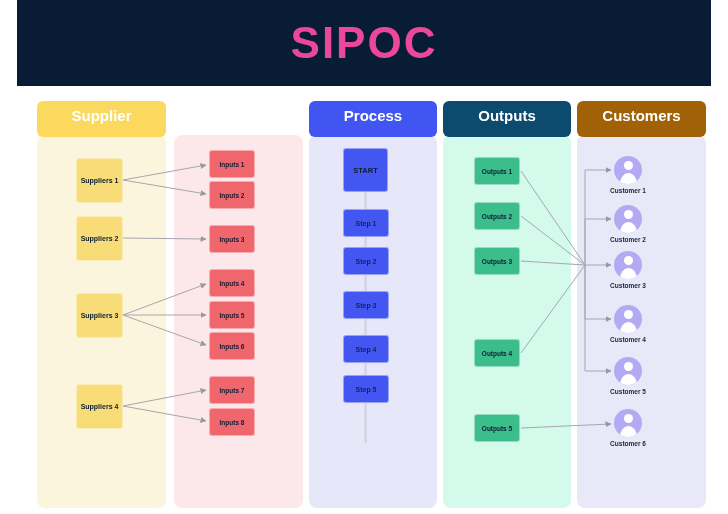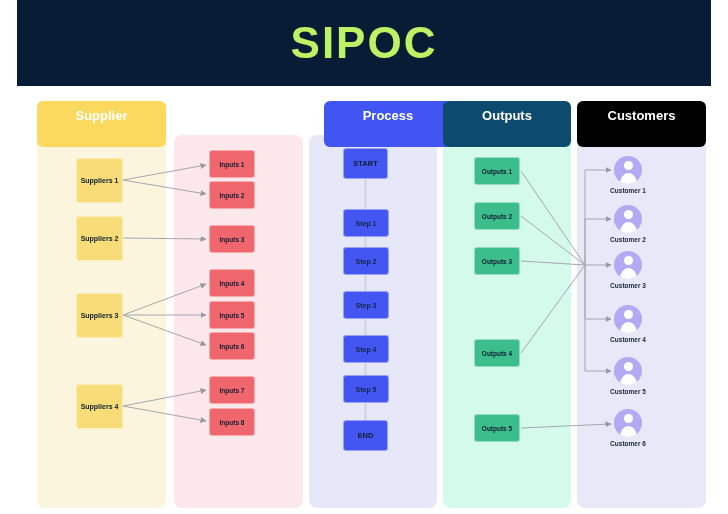--- a/index.html
+++ b/index.html
@@ -2,49 +2,49 @@
 <html><head>
 <meta charset="utf-8">
 <style>
   html,body { margin:0; padding:0; background:#ffffff; }
   body { font-family: "Liberation Sans", "DejaVu Sans", sans-serif; }
   .canvas { position:relative; width:728px; height:514px; background:#ffffff; overflow:hidden; }
 
   
   .banner { position:absolute; left:17px; top:0; width:694px; height:86px;
             background:#081D35; display:flex; align-items:center; justify-content:center; }
-  .banner h1 { margin:0; color:#bef264; font-size:44px; font-weight:bold; letter-spacing:2px; }
+  .banner h1 { margin:0; color:#ec4899; font-size:44px; font-weight:bold; letter-spacing:2px; }
 
   
-  .col-header { position:absolute; top:101px; height:46px; line-height:30px; text-align:center;
-                color:#ffffff; font-weight:bold; font-size:13px; border-radius:6px; z-index:1; }
+  .col-header { position:absolute; top:101px; height:36px; line-height:30px; text-align:center;
+                color:#ffffff; font-weight:bold; font-size:15px; border-radius:6px; z-index:1; }
   .h-sup { left:37px;  width:129px; background:#FBD95F; }
   .h-inp { left:174px; width:129px; background:#F2646B; }
-  .h-pro { left:324px; width:128px; background:#4155F2; }
+  .h-pro { left:309px; width:128px; background:#4155F2; }
   .h-out { left:443px; width:128px; background:#0c4a6e; }
-  .h-cus { left:577px; width:129px; background:#000000; }
+  .h-cus { left:577px; width:129px; background:#a16207; }
 
   
   .col-body { position:absolute; top:135px; height:373px; border-radius:8px; z-index:1; }
   .b-sup { left:37px;  width:129px; background:#FCF5DD; }
   .b-inp { left:174px; width:129px; background:#FCE8EA; }
   .b-pro { left:309px; width:128px; background:#E6E7F8; }
   .b-out { left:443px; width:128px; background:#D3FAEA; }
   .b-cus { left:577px; width:129px; background:#E8E8F8; }
 
   
   .connectors { position:absolute; left:0; top:0; z-index:2; }
 
   
   .node { position:absolute; z-index:3; display:flex; align-items:center; justify-content:center;
           text-align:center; font-weight:bold; color:#0E1E33; border-radius:3px;
           border:1px solid rgba(255,255,255,0.45); box-sizing:border-box; }
   .sup-box  { left:76px;  width:47px; height:45px; background:#F8DC78; font-size:7px; }
   .inp-box  { left:209px; width:46px; height:28px; background:#F0666D; font-size:6.5px; }
-  .proc-sq  { left:343px; width:45px; height:31px; background:#4456F2; font-size:7.5px; }
+  .proc-sq  { left:343px; width:45px; height:44px; background:#4456F2; font-size:7.5px; }
   .proc-st  { left:343px; width:46px; height:28px; background:#4456F2; font-size:7px; color:#15244a; }
   .out-box  { left:474px; width:46px; height:28px; background:#3CBE8C; font-size:6.5px; }
 
   
   .customer { position:absolute; left:596px; width:64px; z-index:3;
               display:flex; flex-direction:column; align-items:center; }
   .avatar { position:relative; width:28px; height:28px; border-radius:50%;
             background:#B3AAF3; overflow:hidden; }
   .avatar::before { content:""; position:absolute; width:9px; height:9px; background:#ffffff;
                     border-radius:50%; left:9.5px; top:5px; }
@@ -119,21 +119,20 @@
   <div class="node inp-box" style="top:332px">Inputs 6</div>
   <div class="node inp-box" style="top:376px">Inputs 7</div>
   <div class="node inp-box" style="top:408px">Inputs 8</div>
 
   <div class="node proc-sq" style="top:148px">START</div>
   <div class="node proc-st" style="top:209px">Step 1</div>
   <div class="node proc-st" style="top:247px">Step 2</div>
   <div class="node proc-st" style="top:291px">Step 3</div>
   <div class="node proc-st" style="top:335px">Step 4</div>
   <div class="node proc-st" style="top:375px">Step 5</div>
-  <div class="node proc-sq" style="top:420px">END</div>
 
   <div class="node out-box" style="top:157px">Outputs 1</div>
   <div class="node out-box" style="top:202px">Outputs 2</div>
   <div class="node out-box" style="top:247px">Outputs 3</div>
   <div class="node out-box" style="top:339px">Outputs 4</div>
   <div class="node out-box" style="top:414px">Outputs 5</div>
 
   <div class="customer" style="top:156px">
     <div class="avatar"></div>
     <div class="cust-label">Customer 1</div>

